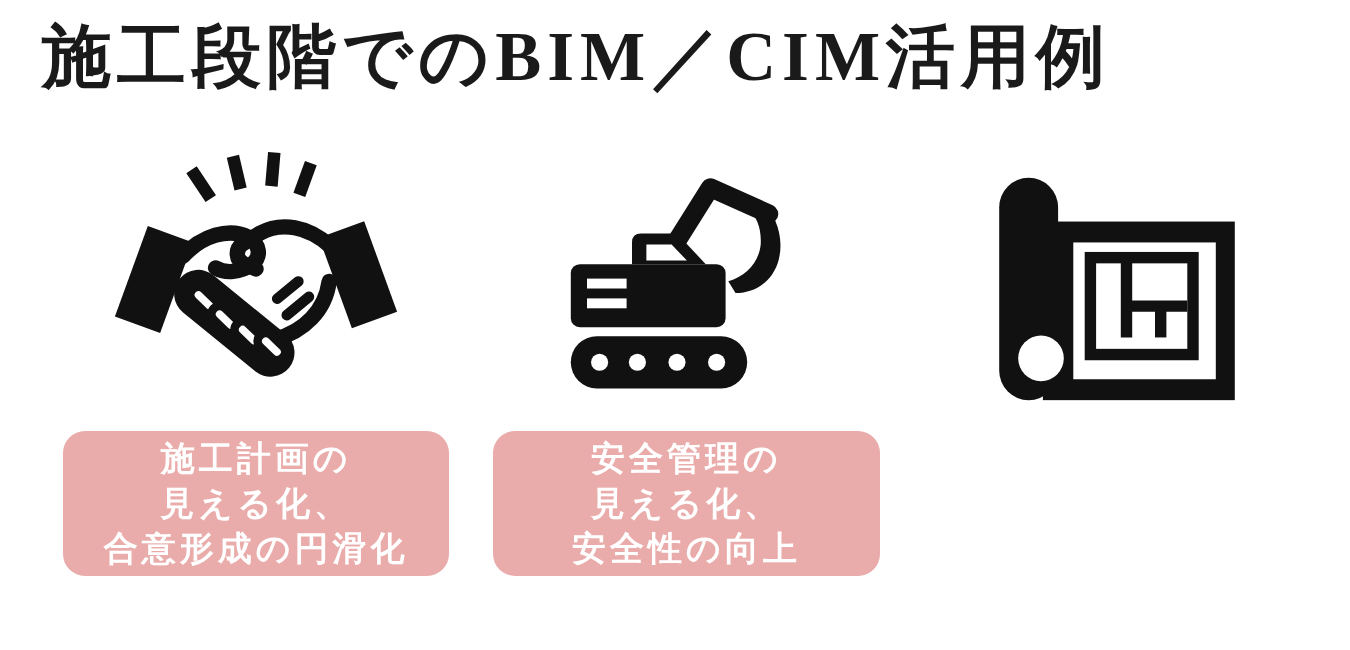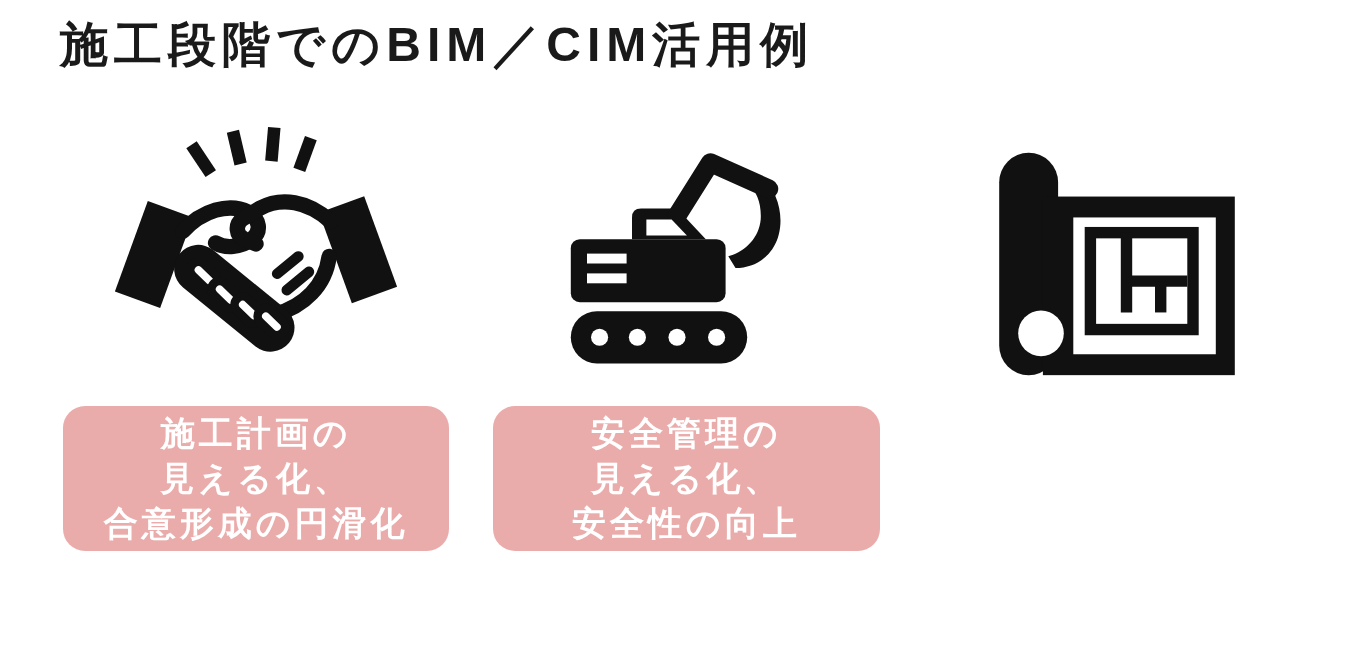--- a/index.html
+++ b/index.html
@@ -4,26 +4,27 @@
 <style>
   html, body { margin: 0; padding: 0; }
   body {
     width: 1350px;
     height: 650px;
     background: #ffffff;
     font-family: "Liberation Sans", sans-serif;
     overflow: hidden;
   }
   .title {
-    margin: 16px 0 0 60px;
-    font-size: 48px;
+    margin: 16px 0 0 42px;
+    font-size: 69px;
     font-weight: 700;
     letter-spacing: 6px;
     color: #1a1a1a;
     line-height: 1.2;
+    font-family: Liberation Serif, serif;
   }
   .columns {
     display: flex;
     gap: 44px;
     margin: 30px 40px 0 63px;
   }
   .column {
     flex: 1;
     display: flex;
     flex-direction: column;

